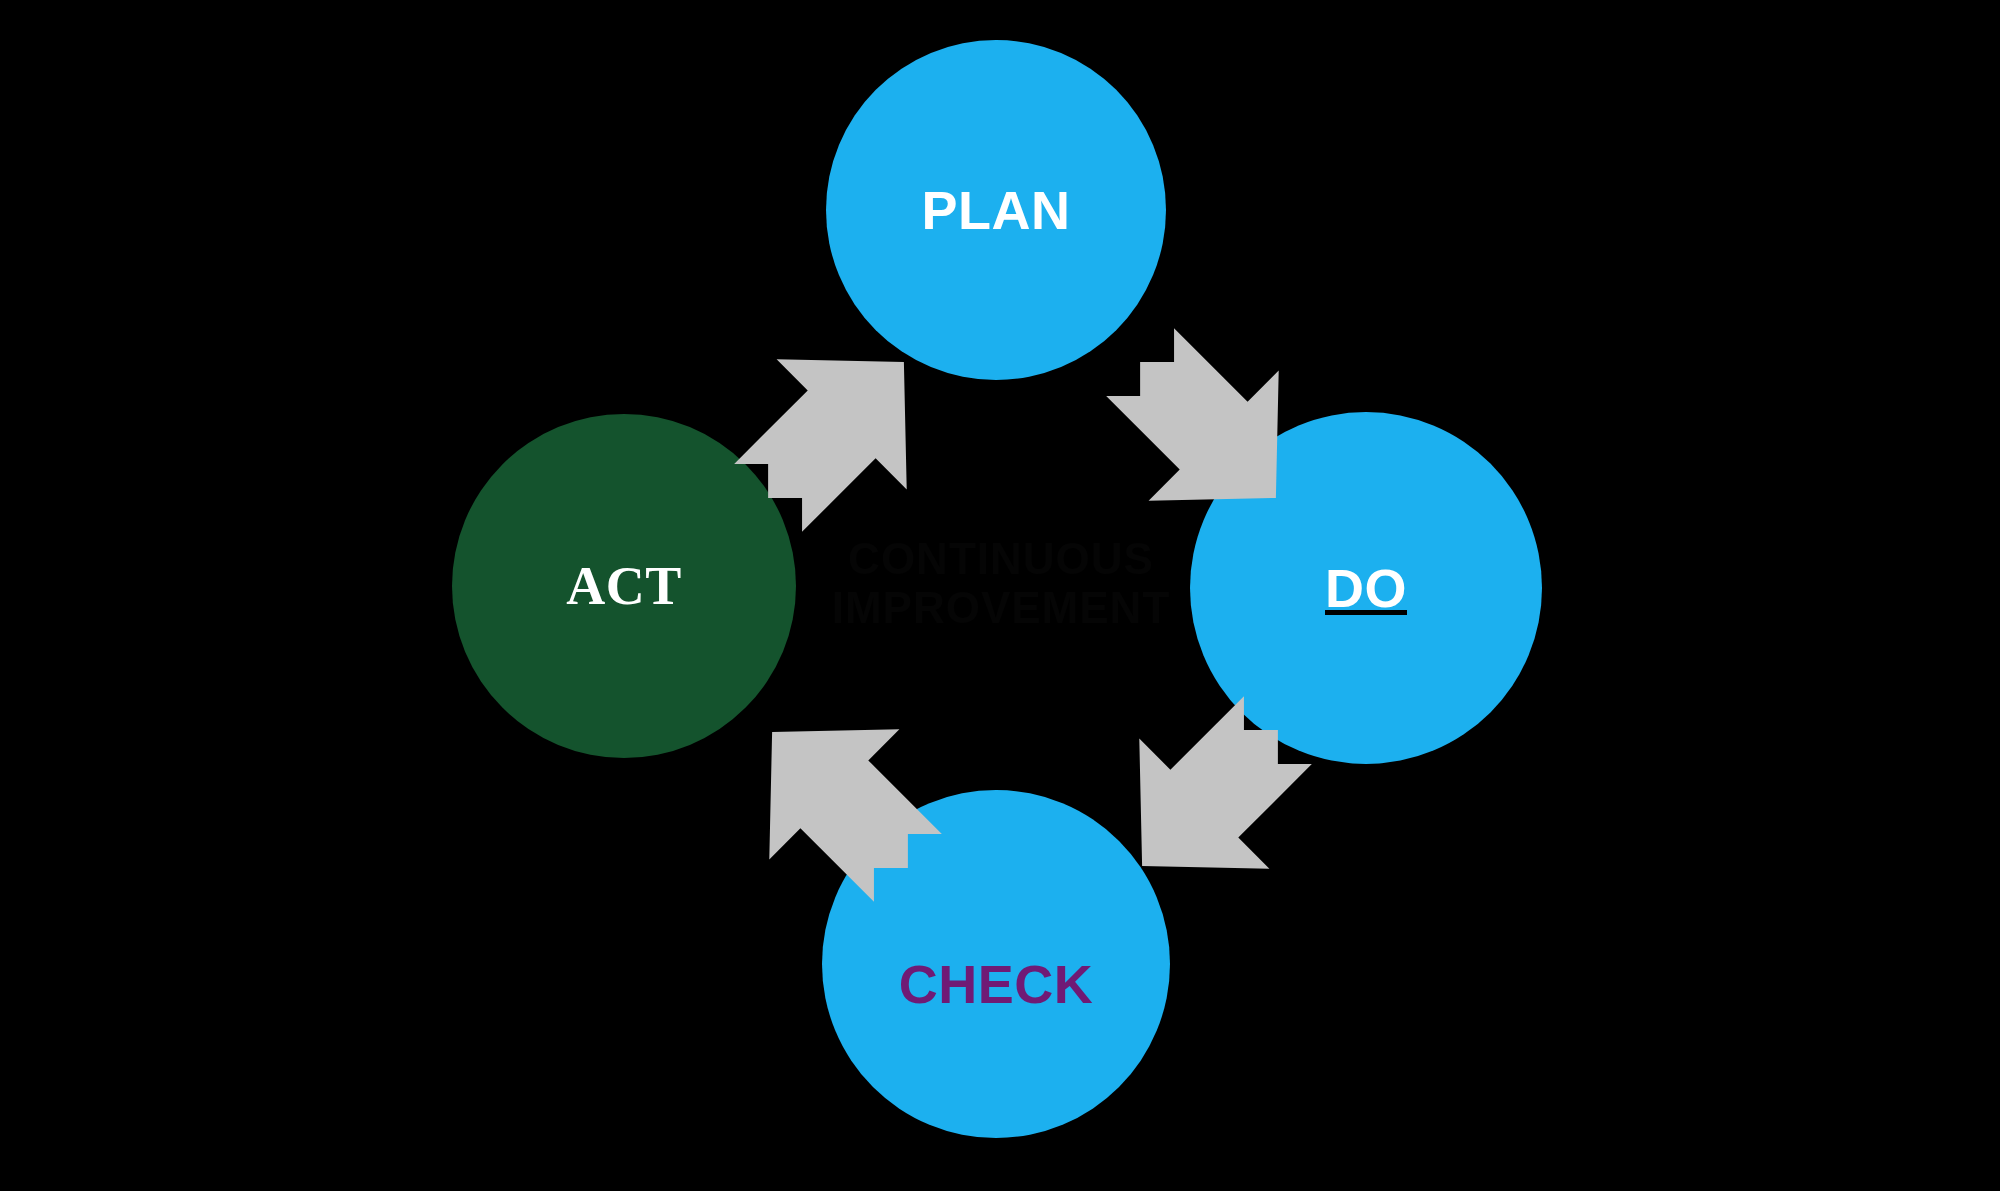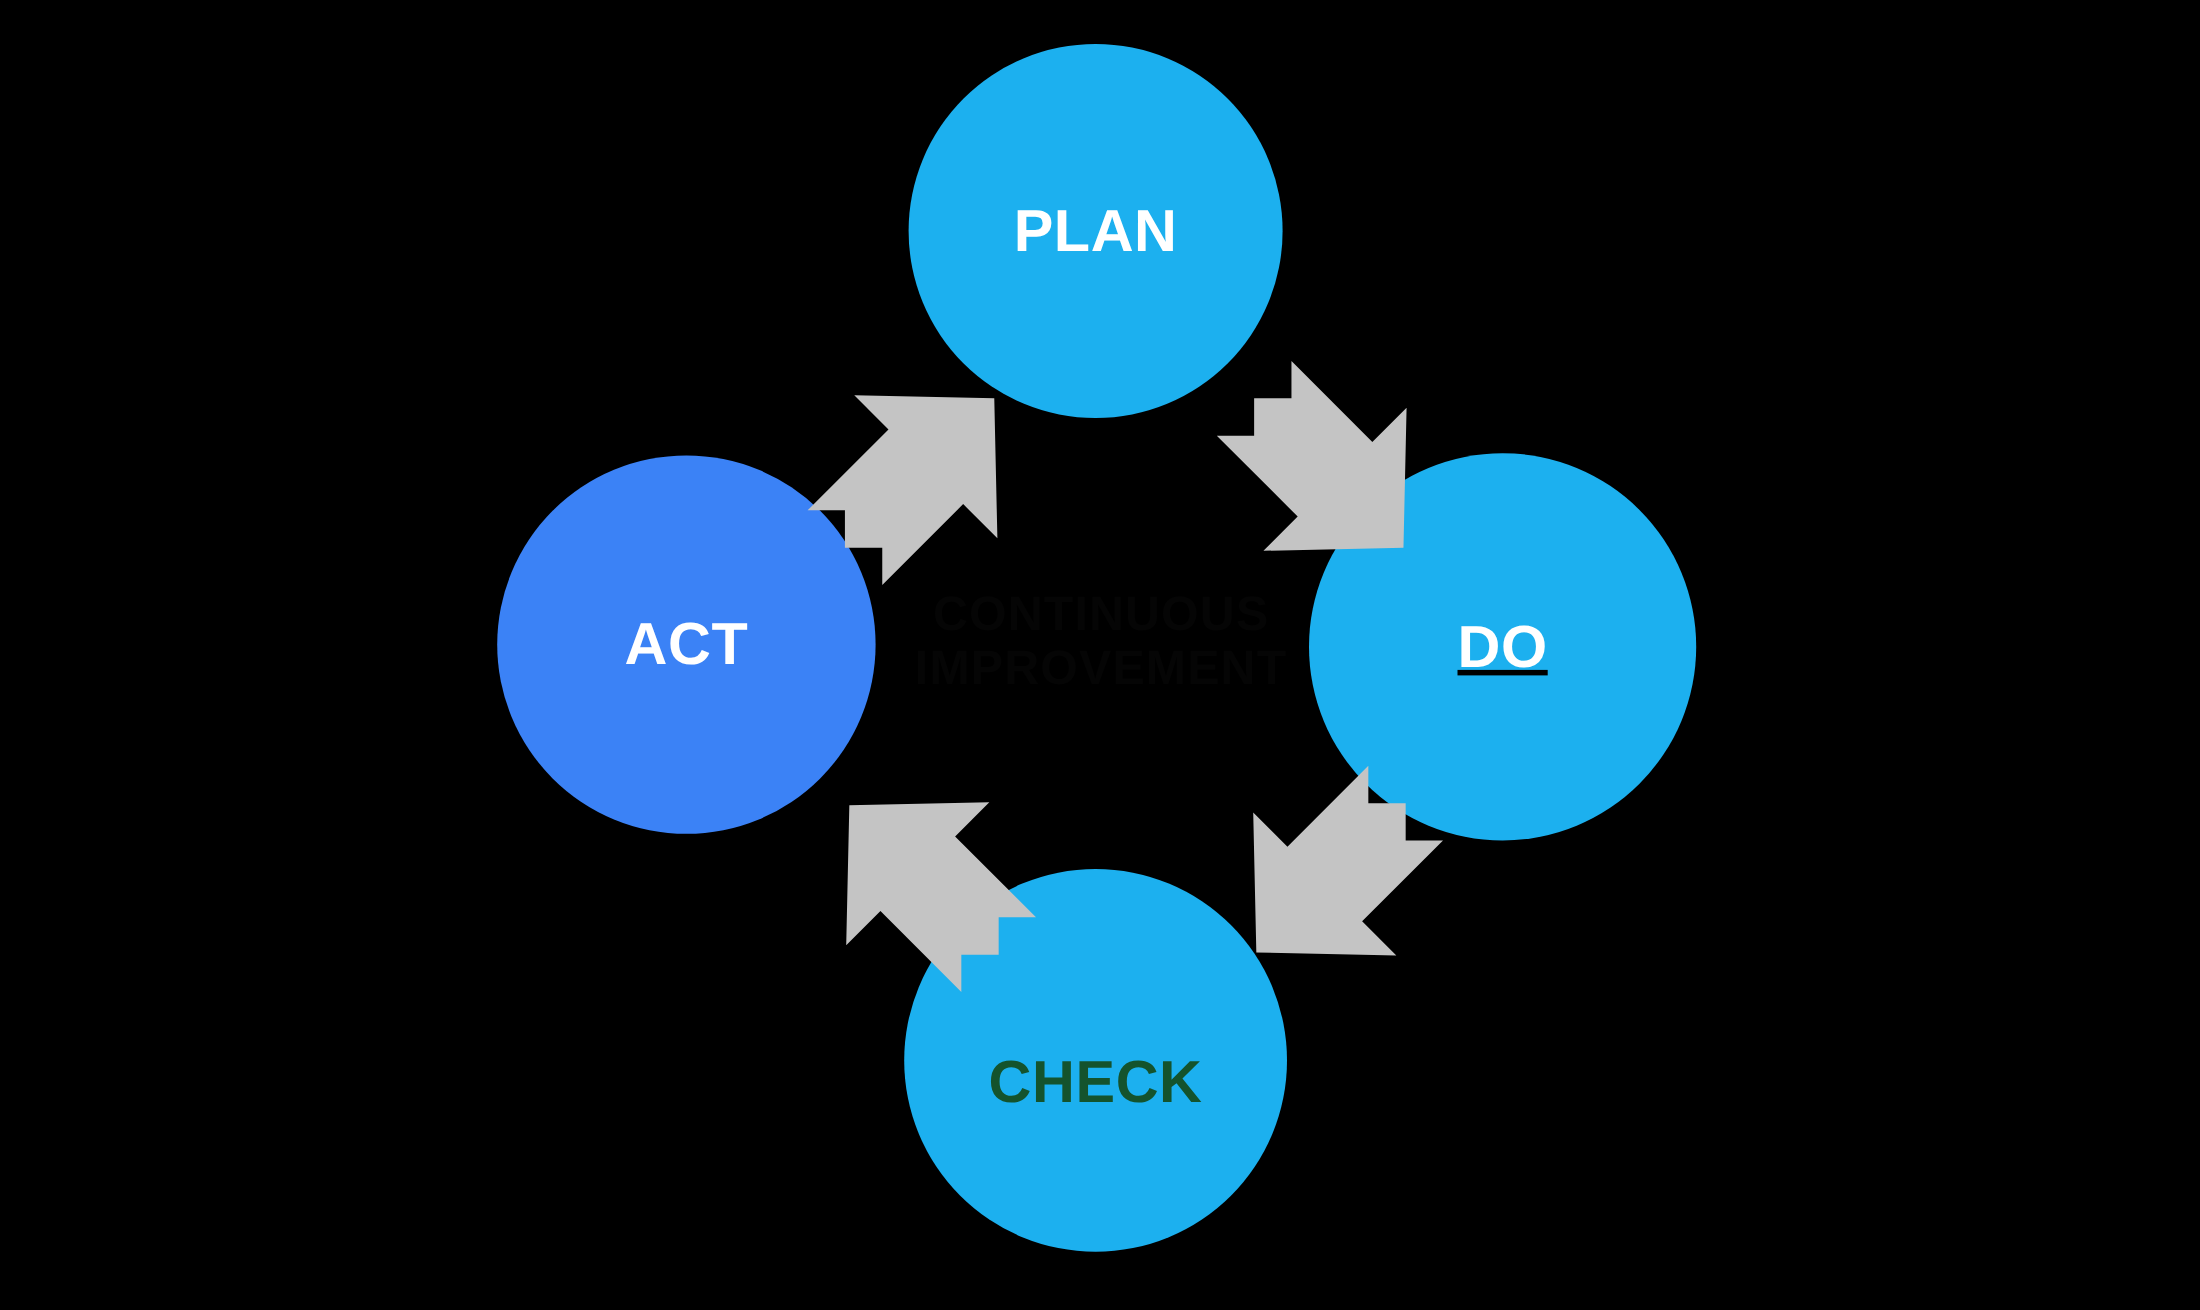--- a/index.html
+++ b/index.html
@@ -124,24 +124,24 @@
 
   <div class="node" id="node-plan" style="background: rgb(28, 176, 239);">
     <span class="node-label" style="color: rgb(255, 255, 255);">PLAN</span>
   </div>
 
   <div class="node" id="node-do" style="background: rgb(28, 176, 239);">
     <span class="node-label" style="color: rgb(255, 255, 255);">DO</span>
   </div>
 
   <div class="node" id="node-check" style="background: rgb(28, 176, 239);">
-    <span class="node-label" style="color: #14532d; margin-top: 40px;">CHECK</span>
+    <span class="node-label" style="color: #701a75; margin-top: 40px;">CHECK</span>
   </div>
 
-  <div class="node" id="node-act" style="background: #3b82f6;">
+  <div class="node" id="node-act" style="background: #14532d; font-family: Liberation Serif, serif;">
     <span class="node-label" style="color: rgb(255, 255, 255);">ACT</span>
   </div>
 
   <div class="center-text" style="color: rgb(5, 5, 5);">
     <span class="center-line">CONTINUOUS</span>
     <span class="center-line">IMPROVEMENT</span>
   </div>
 
   <div class="arrow" id="arrow-act-plan">
     <svg viewBox="0 0 100 100" aria-hidden="true">

